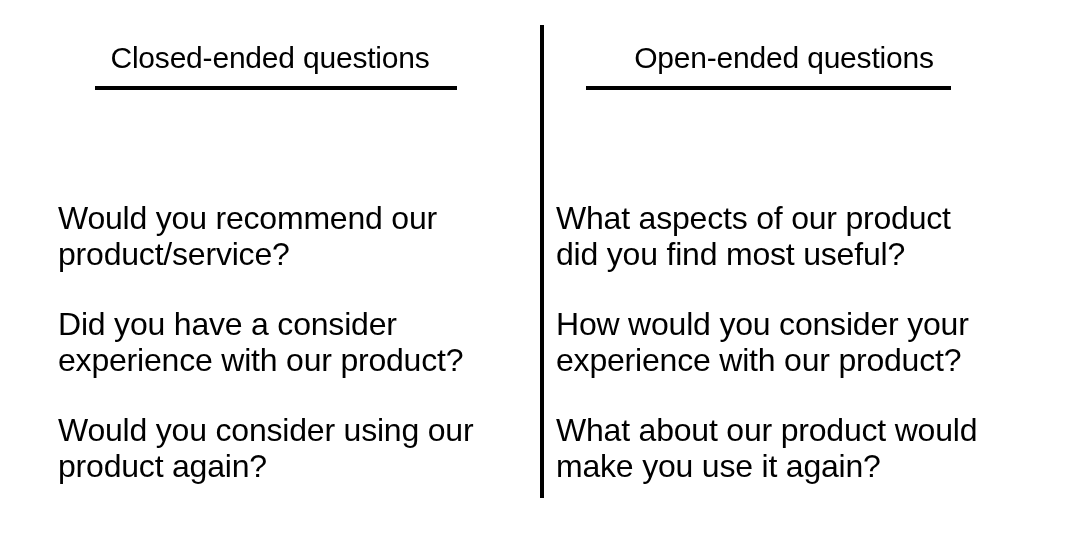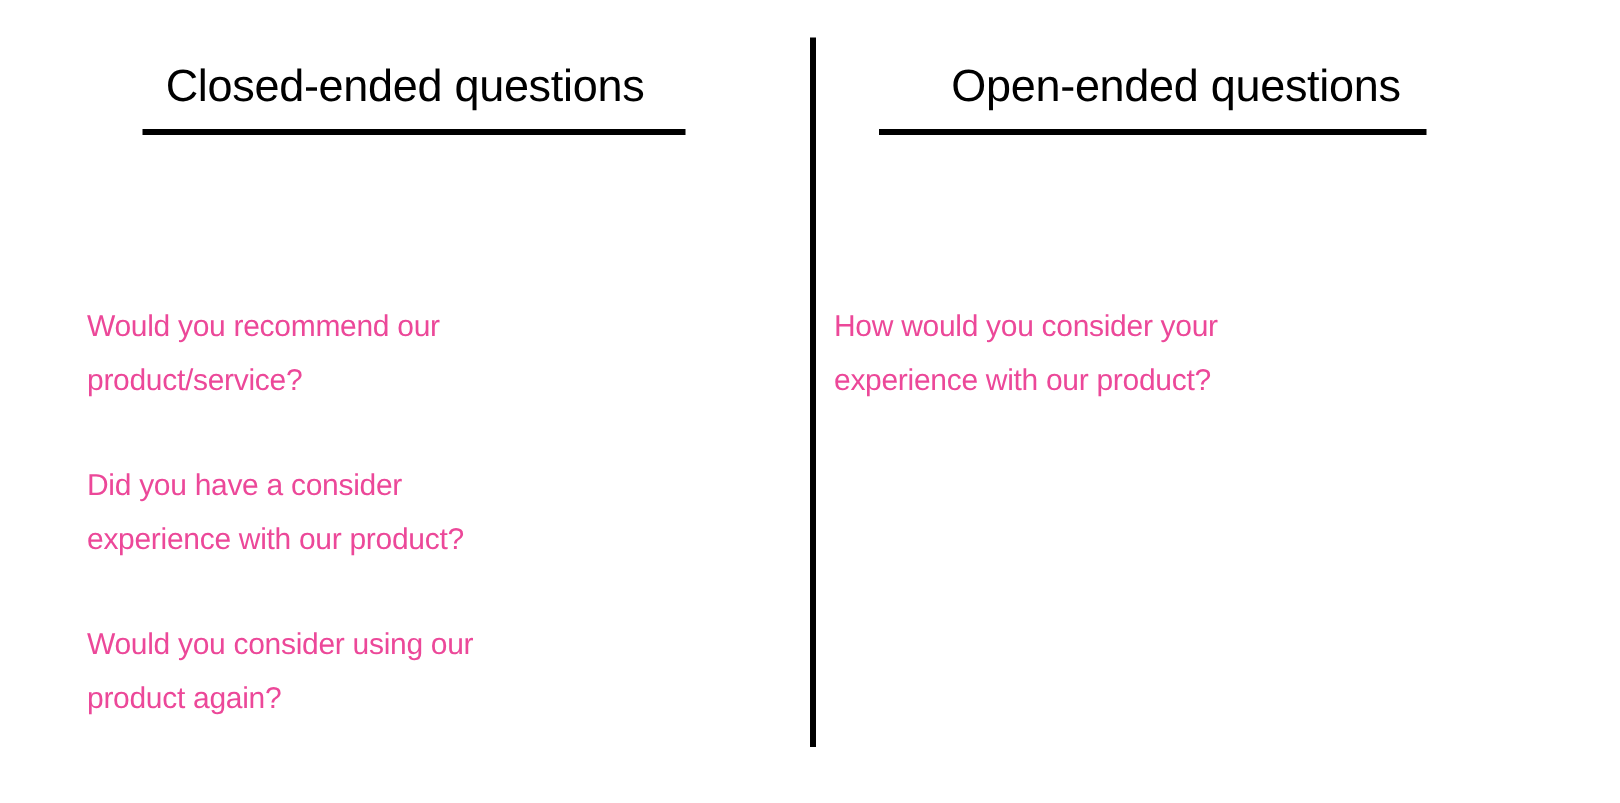--- a/index.html
+++ b/index.html
@@ -68,25 +68,25 @@
 
   
   .question-list {
     position: absolute;
     top: 200px;
   }
   .column.left  .question-list { left: 58px; width: 460px; }
   .column.right .question-list { left: 40px; width: 460px; }
 
   .question {
-    font-size: 20px;
+    font-size: 32px;
     line-height: 36px;
     font-weight: 400;
     letter-spacing: -0.2px;
-    color: #ec4899;
+    color: #000000;
     margin: 0 0 34px 0;
     white-space: pre-line;
   }
   .question:last-child { margin-bottom: 16px; }
 </style>
 </head>
 <body>
 
 <div class="slide">
 
@@ -104,18 +104,22 @@
     </div>
   </div>
 
   <div class="divider"></div>
 
   <div class="column right">
     <div class="col-heading">Open-ended questions</div>
     <div class="heading-rule"></div>
 
     <div class="question-list">
+      <p class="question">What aspects of our product
+did you find most useful?</p>
       <p class="question">How would you consider your
 experience with our product?</p>
+      <p class="question">What about our product would
+make you use it again?</p>
     </div>
   </div>
 
 </div>
 
 </body></html>

